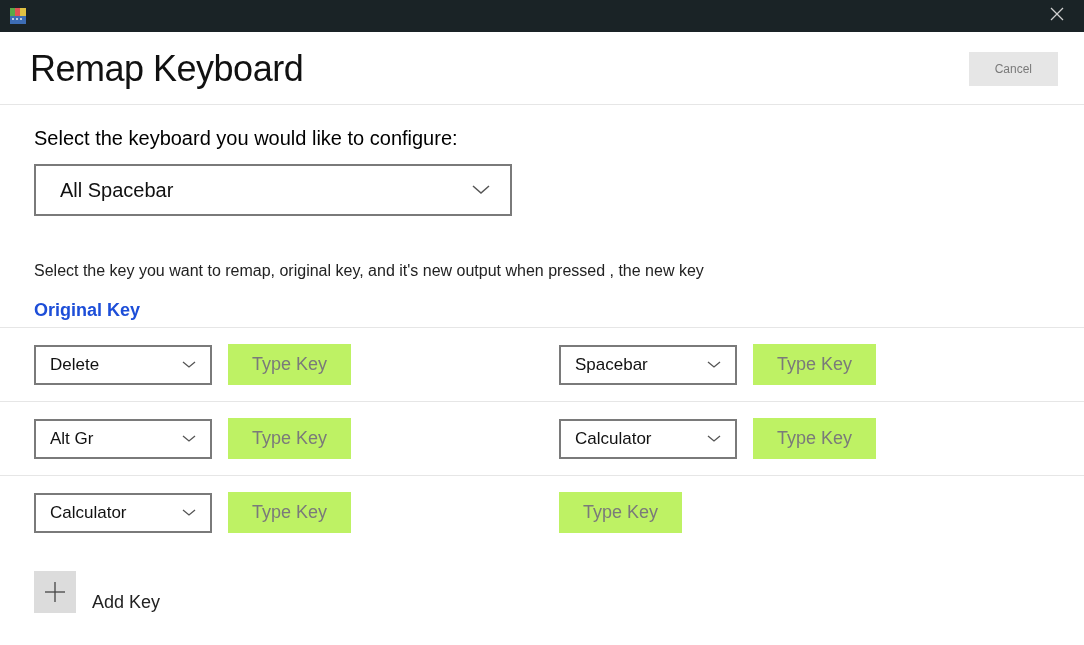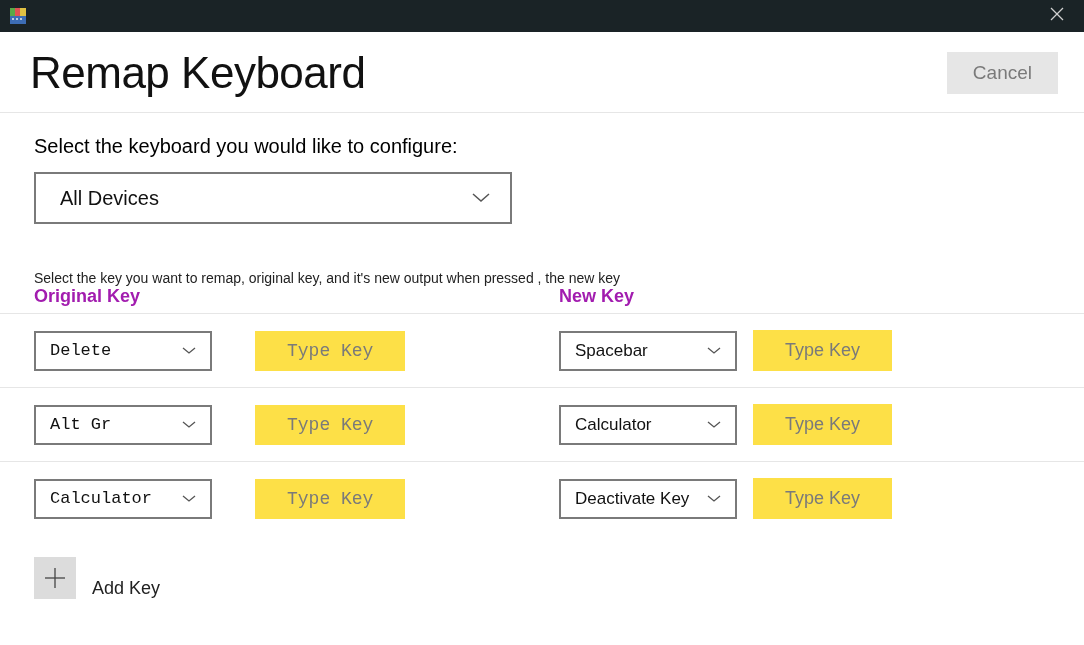--- a/index.html
+++ b/index.html
@@ -32,30 +32,30 @@
       padding: 4px 8px;
     }
     .header-row {
       display: flex;
       align-items: center;
       justify-content: space-between;
       padding: 16px 26px 14px 30px;
       border-bottom: 1px solid #e6e6e6;
     }
     .page-title {
-      font-size: 44px;
+      font-size: 36px;
       font-weight: 400;
       letter-spacing: -0.5px;
     }
     .header-buttons { display: flex; gap: 14px; }
     .btn {
       border: none;
       background: #e6e6e6;
       color: #7a7a7a;
-      font-size: 19px;
+      font-size: 12px;
       padding: 10px 26px;
       cursor: pointer;
       font-family: inherit;
     }
     .content { padding: 22px 34px 0 34px; }
     .instruction {
       font-size: 20px;
       color: #000000;
       margin-bottom: 14px;
     }
@@ -73,31 +73,32 @@
       margin-bottom: 46px;
     }
     .chevron {
       width: 18px;
       height: 10px;
       display: inline-flex;
       align-items: center;
       justify-content: center;
     }
     .desc {
-      font-size: 14px;
+      font-size: 16px;
       color: #222;
+      margin-bottom: 20px;
     }
     .columns {
       display: flex;
       padding-bottom: 6px;
     }
     .col-head {
       font-size: 18px;
       font-weight: 600;
-      color: #a21caf;
+      color: #1d4ed8;
     }
     .col-orig { width: 525px; }
     .col-new  { flex: 1; }
     .mapping-row {
       display: flex;
       align-items: center;
       padding: 16px 0;
       border-top: 1px solid #e6e6e6;
       margin: 0 -34px;
       padding-left: 34px;
@@ -113,34 +114,33 @@
       align-items: center;
       justify-content: space-between;
       padding: 0 12px 0 14px;
       font-size: 17px;
       cursor: pointer;
     }
     .cell-orig {
       width: 525px;
       display: flex;
       align-items: center;
-      gap: 43px;
-      font-family: Liberation Mono, monospace;
+      gap: 16px;
     }
     .cell-new {
       display: flex;
       align-items: center;
       gap: 16px;
     }
     .type-key-btn {
       border: none;
-      background: #fde047;
+      background: #bef264;
       color: #7a7a7a;
       font-size: 18px;
-      padding: 10px 32px;
+      padding: 10px 24px;
       cursor: pointer;
       font-family: inherit;
     }
     .add-row {
       display: flex;
       align-items: flex-end;
       gap: 16px;
       padding: 22px 0 0 0;
     }
     .add-btn {
@@ -183,33 +183,32 @@
   <div class="header-buttons">
     <button class="btn">Cancel</button>
   </div>
 </div>
 
 <div class="content">
 
   <div class="instruction">Select the keyboard you would like to configure:</div>
 
   <div class="device-select">
-    <span>All Devices</span>
+    <span>All Spacebar</span>
     <span class="chevron">
       <svg width="18" height="10">
           <polyline points="1,1 9,8 17,1" fill="none" stroke="#555" stroke-width="1.5"></polyline>
         </svg>
     </span>
   </div>
 
   <div class="desc">Select the key you want to remap, original key, and it's new output when pressed , the new key</div>
 
   <div class="columns">
     <div class="col-head col-orig">Original Key</div>
-    <div class="col-head col-new">New Key</div>
   </div>
 
   <div class="mapping-row">
     <div class="cell-orig">
       <div class="key-select">
         <span>Delete</span>
         <span class="chevron">
             <svg width="14" height="8">
               <polyline points="1,1 7,6 13,1" fill="none" stroke="#555" stroke-width="1.3"></polyline>
             </svg>
@@ -261,28 +260,20 @@
         <span>Calculator</span>
         <span class="chevron">
             <svg width="14" height="8">
               <polyline points="1,1 7,6 13,1" fill="none" stroke="#555" stroke-width="1.3"></polyline>
             </svg>
           </span>
       </div>
       <button class="type-key-btn">Type Key</button>
     </div>
     <div class="cell-new">
-      <div class="key-select">
-        <span>Deactivate Key</span>
-        <span class="chevron">
-            <svg width="14" height="8">
-              <polyline points="1,1 7,6 13,1" fill="none" stroke="#555" stroke-width="1.3"></polyline>
-            </svg>
-          </span>
-      </div>
       <button class="type-key-btn">Type Key</button>
     </div>
   </div>
 
   <div class="add-row">
     <button class="add-btn">
       <svg width="22" height="22">
           <line x1="11" y1="1" x2="11" y2="21" stroke="#444" stroke-width="1.3"></line>
           <line x1="1" y1="11" x2="21" y2="11" stroke="#444" stroke-width="1.3"></line>
         </svg>

